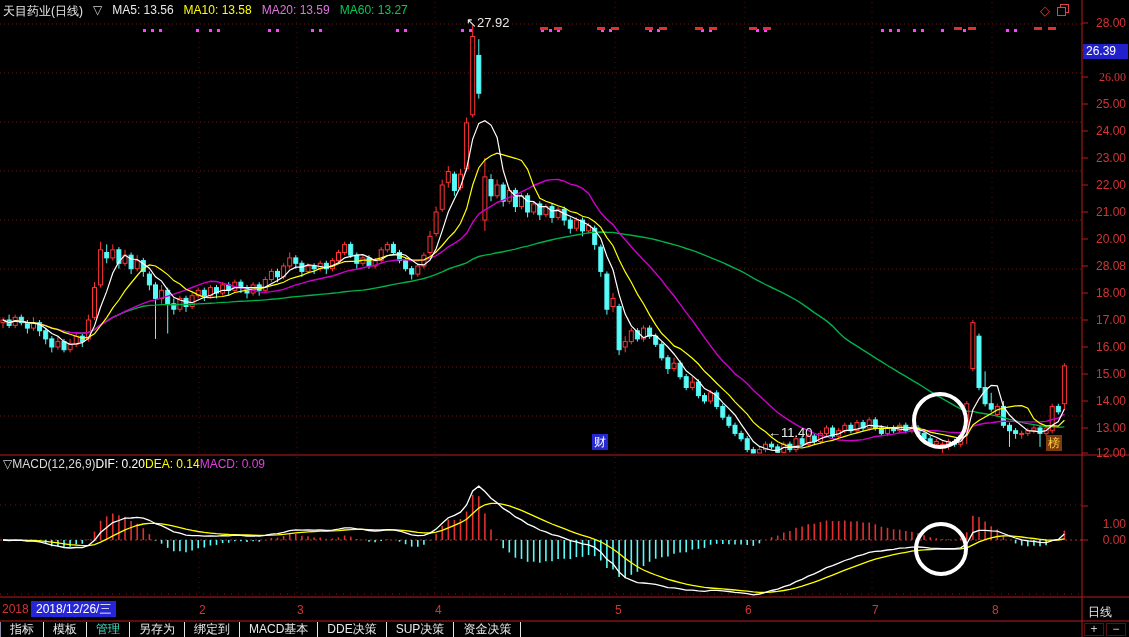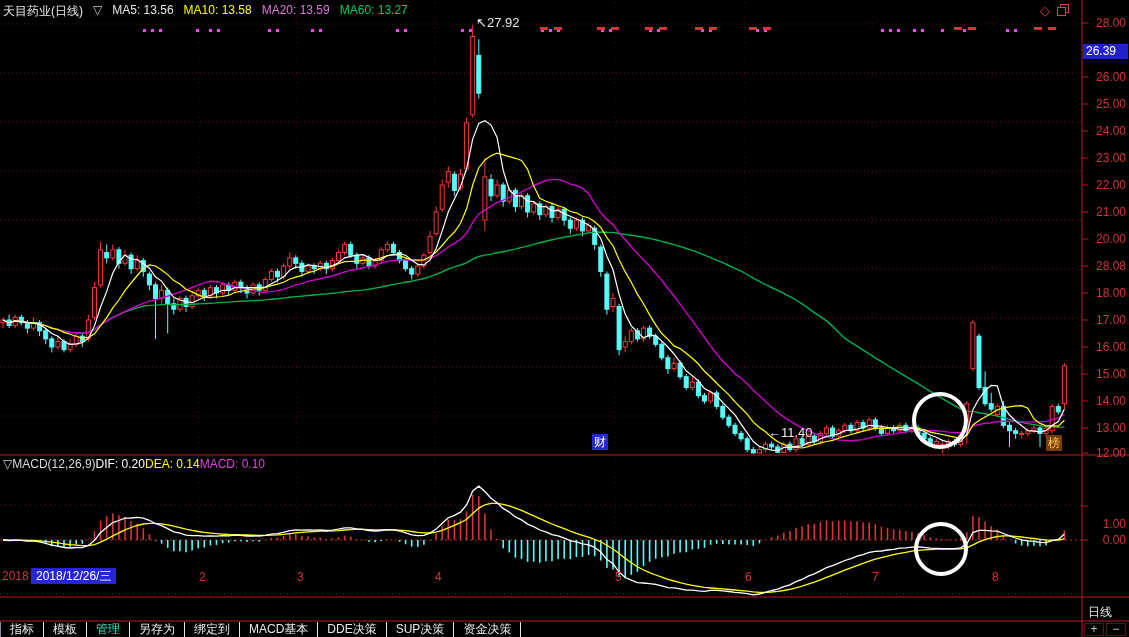--- a/index.html
+++ b/index.html
@@ -28,21 +28,21 @@
   
   .mkdot{position:absolute;width:3px;height:3px;background:#ff40ff;z-index:2;}
   .mkdash{position:absolute;width:8px;height:3px;background:#e03030;z-index:2;}
   
   .win-icons{left:1040px;top:4px;display:flex;gap:7px;z-index:4;}
   .diamond-icon{color:#e04040;font-size:13px;line-height:14px;}
   .restore-icon{position:relative;width:12px;height:12px;}
   .restore-icon .b1{position:absolute;left:3px;top:0;width:9px;height:9px;border:1px solid #e04040;}
   .restore-icon .b2{position:absolute;left:0;top:3px;width:9px;height:9px;border:1px solid #e04040;background:#000;}
   
-  .date-bar{position:absolute;left:0;top:563px;width:1082px;height:22px;z-index:2;color:#d13535;text-decoration:underline;}
+  .date-bar{position:absolute;left:0;top:596px;width:1082px;height:22px;z-index:2;color:#d13535;text-decoration:underline;}
   .year-label{position:absolute;left:2px;top:6px;}
   .date-box{position:absolute;left:31px;top:5px;background:#2626d8;color:#fff;padding:0 5px;height:16px;line-height:16px;}
   .month-label{position:absolute;top:7px;color:#d13535;}
   .period-label{position:absolute;left:1088px;top:604px;color:#e8e8e8;z-index:3;}
   
   .menu-bar{position:absolute;left:0;top:622px;width:1082px;height:15px;display:flex;z-index:3;
             border-left:1px solid #8a8aa0;}
   .menu-item{padding:0 9px;height:15px;line-height:15px;color:#e8e8e8;border-right:1px solid #e5e5e5;cursor:default;}
   .zoom-btns{position:absolute;left:1084px;top:623px;display:flex;gap:2px;z-index:3;}
   .zoom-btn{width:20px;height:13px;line-height:11px;text-align:center;color:#c8c8c8;border:1px solid #5a1010;font-size:12px;}
@@ -641,45 +641,45 @@
   </div>
 
   <div class="overlay win-icons">
     <span class="diamond-icon">◇</span>
     <span class="restore-icon">
         <span class="b1"></span>
         <span class="b2"></span>
       </span>
   </div>
 
-  <div class="overlay anno" style="left:466px;top:15px;margin-left:10px;">
+  <div class="overlay anno" style="left:466px;top:15px;">
     <span>↖</span><span>27.92</span>
   </div>
   <div class="overlay anno" style="left:768px;top:425px;">
     <span>←</span><span>11.40</span>
   </div>
 
   <div class="badge badge-cai">财</div>
   <div class="badge badge-bang">榜</div>
 
   <div class="hi-circle circle1"></div>
   <div class="hi-circle circle2"></div>
 
   <div class="overlay macd-header">
     <span><span class="toggle">▽</span><span>MACD(12,26,9)</span></span>
     <span style="color:#ffffff">DIF: 0.20</span>
     <span style="color:#ffff00">DEA: 0.14</span>
-    <span style="color:#e040e0">MACD: 0.10</span>
+    <span style="color:#e040e0">MACD: 0.09</span>
   </div>
 
   <div class="axis-col" id="axis-col">
     <div class="axis-highlight">26.39</div>
   <div class="axis-label" style="top: 16px;">28.00</div>
       <div class="axis-label" style="top: 43px;">27.00</div>
-      <div class="axis-label" style="top: 70px;">26.00</div>
+      <div class="axis-label" style="top: 70px; font-family: Liberation Serif, serif;">26.00</div>
       <div class="axis-label" style="top: 97px;">25.00</div>
       <div class="axis-label" style="top: 124px;">24.00</div>
       <div class="axis-label" style="top: 151px;">23.00</div>
       <div class="axis-label" style="top: 178px;">22.00</div>
       <div class="axis-label" style="top: 205px;">21.00</div>
       <div class="axis-label" style="top: 232px;">20.00</div>
       <div class="axis-label" style="top: 259px;">28.08</div>
       <div class="axis-label" style="top: 286px;">18.00</div>
       <div class="axis-label" style="top: 313px;">17.00</div>
       <div class="axis-label" style="top: 340px;">16.00</div>

